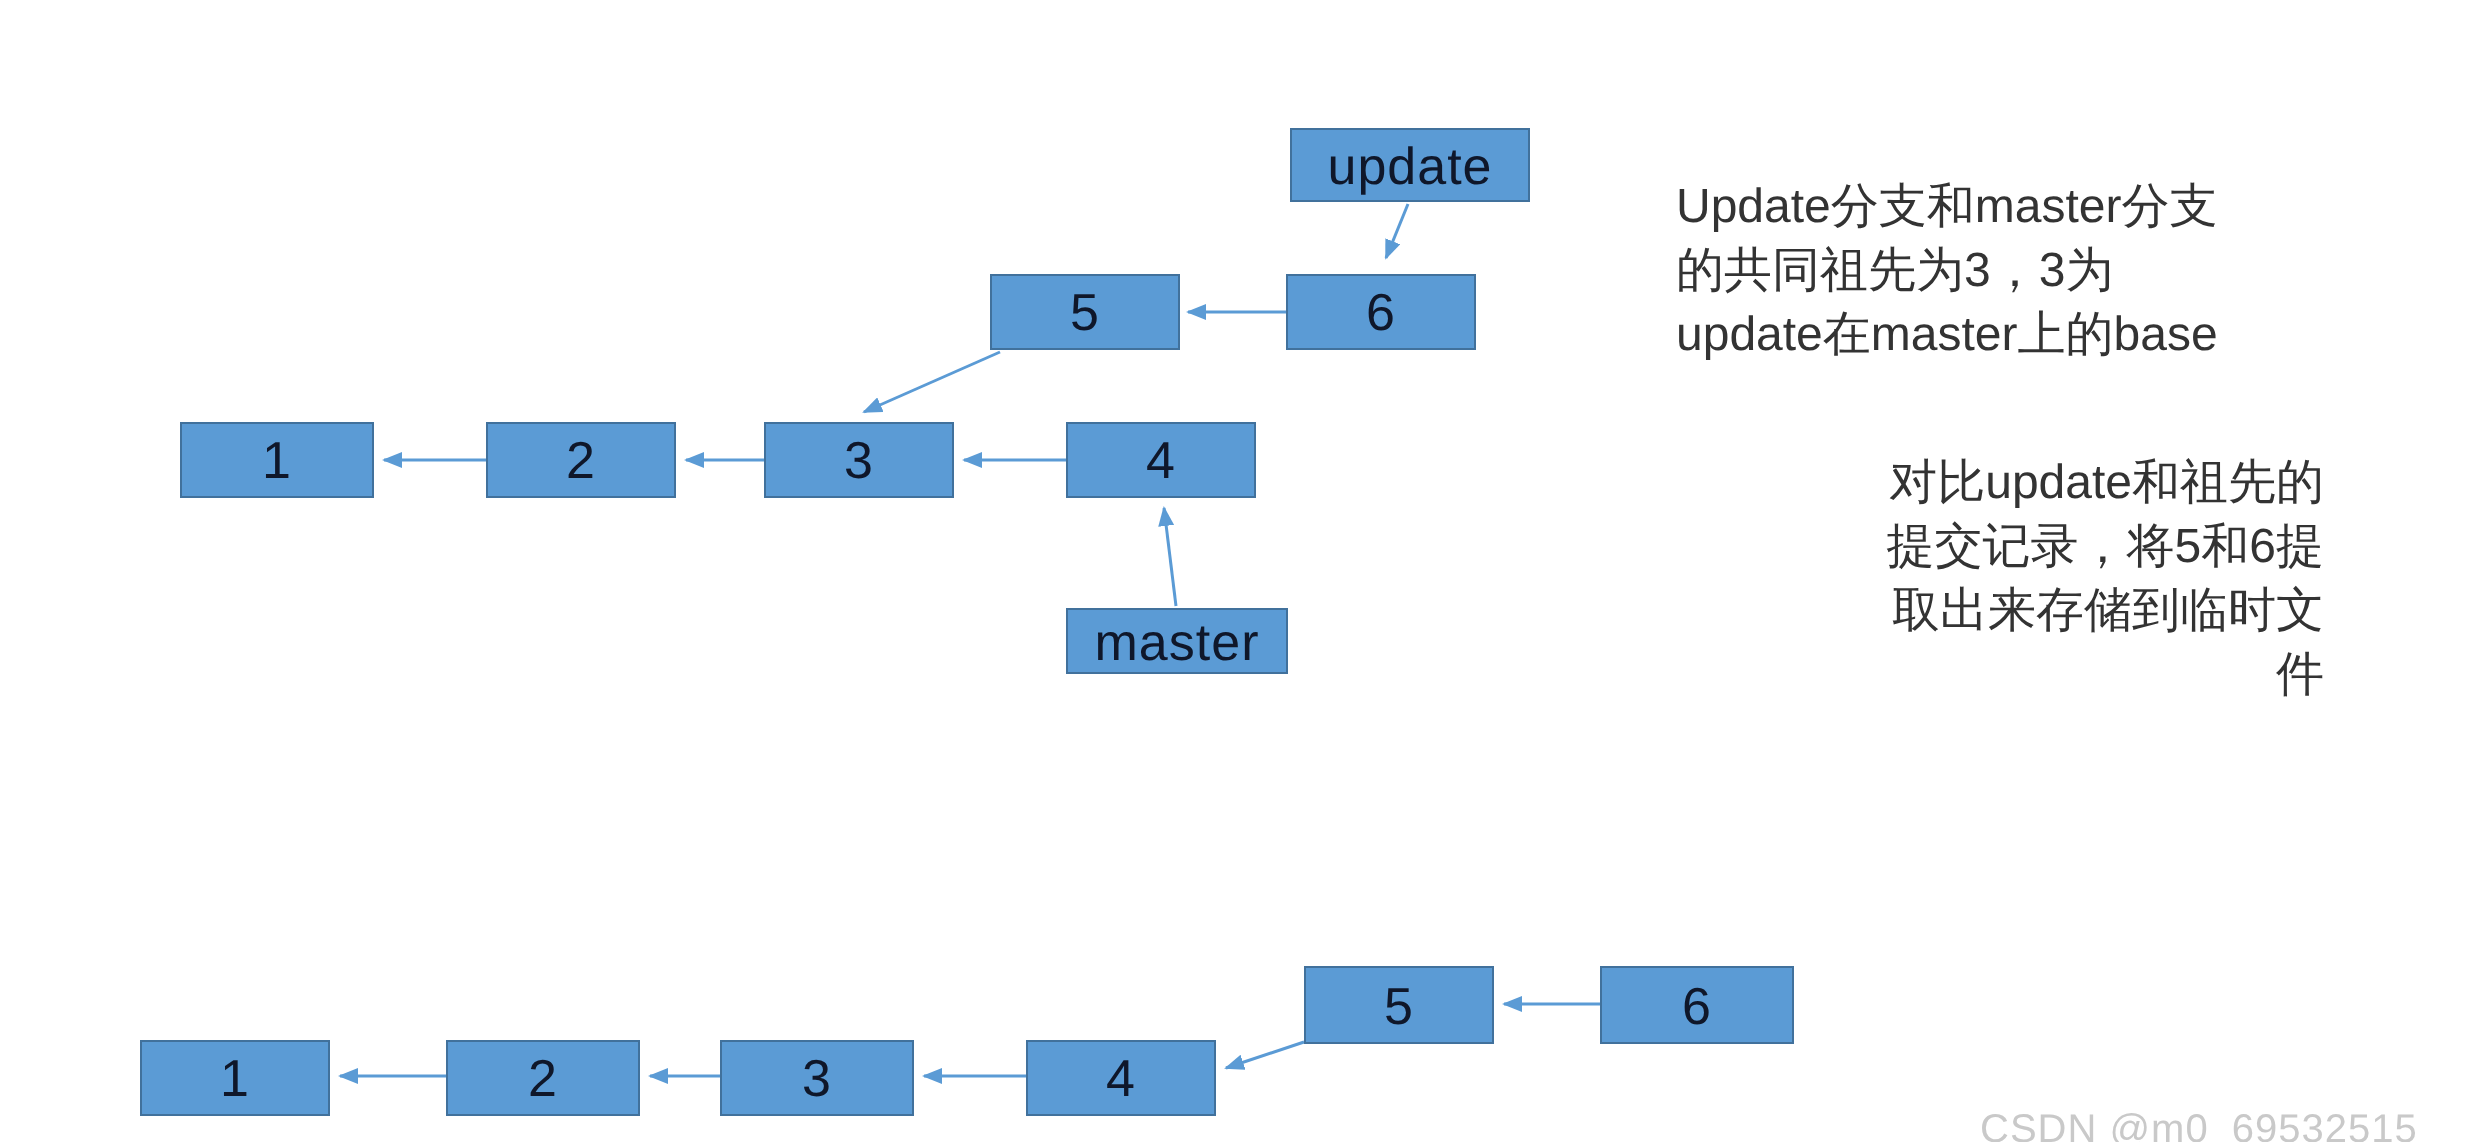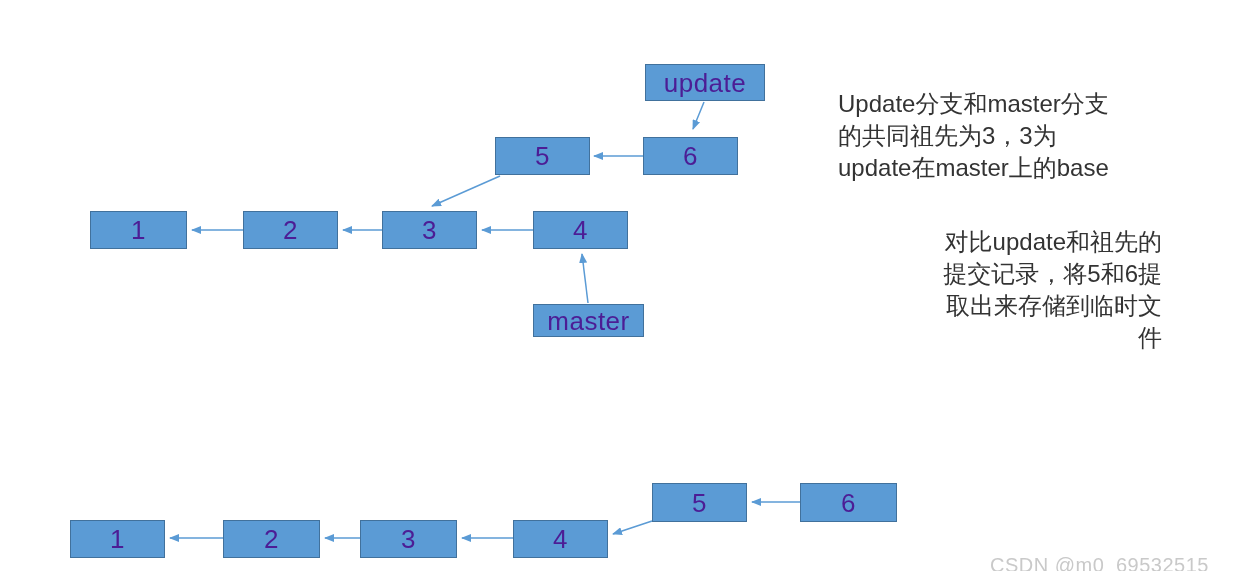--- a/index.html
+++ b/index.html
@@ -17,21 +17,21 @@
   svg.edges {
     position: absolute;
     left: 0; top: 0;
     width: 1238px; height: 571px;
     pointer-events: none;
   }
   .node {
     position: absolute;
     background: var(--box-fill, #5B9BD5);
     border: 1px solid var(--box-border, #41719C);
-    color: #4c1d95;
+    color: #0f172a;
     display: flex;
     align-items: center;
     justify-content: center;
     font-size: 26px;
     line-height: 1;
     letter-spacing: 0.5px;
   }
   .note {
     position: absolute;
     color: var(--text-color, #333333);

